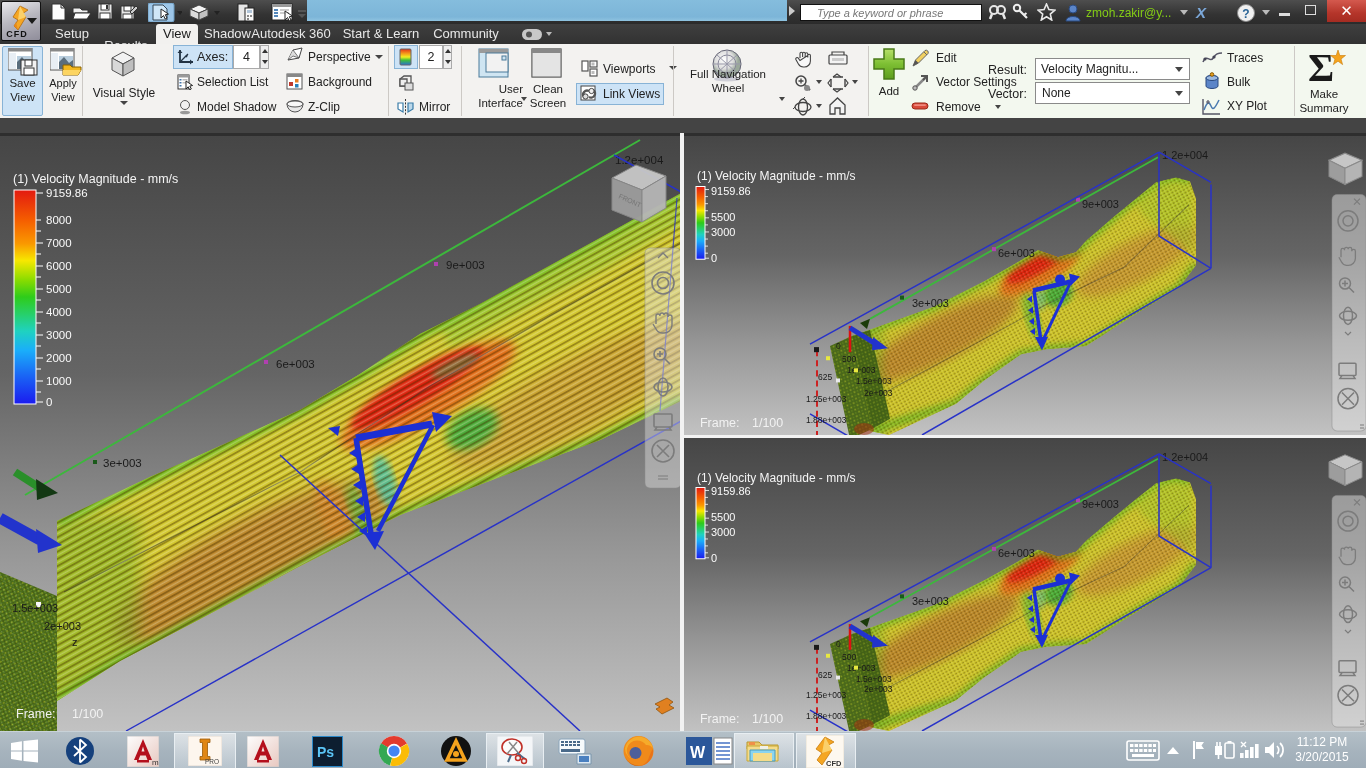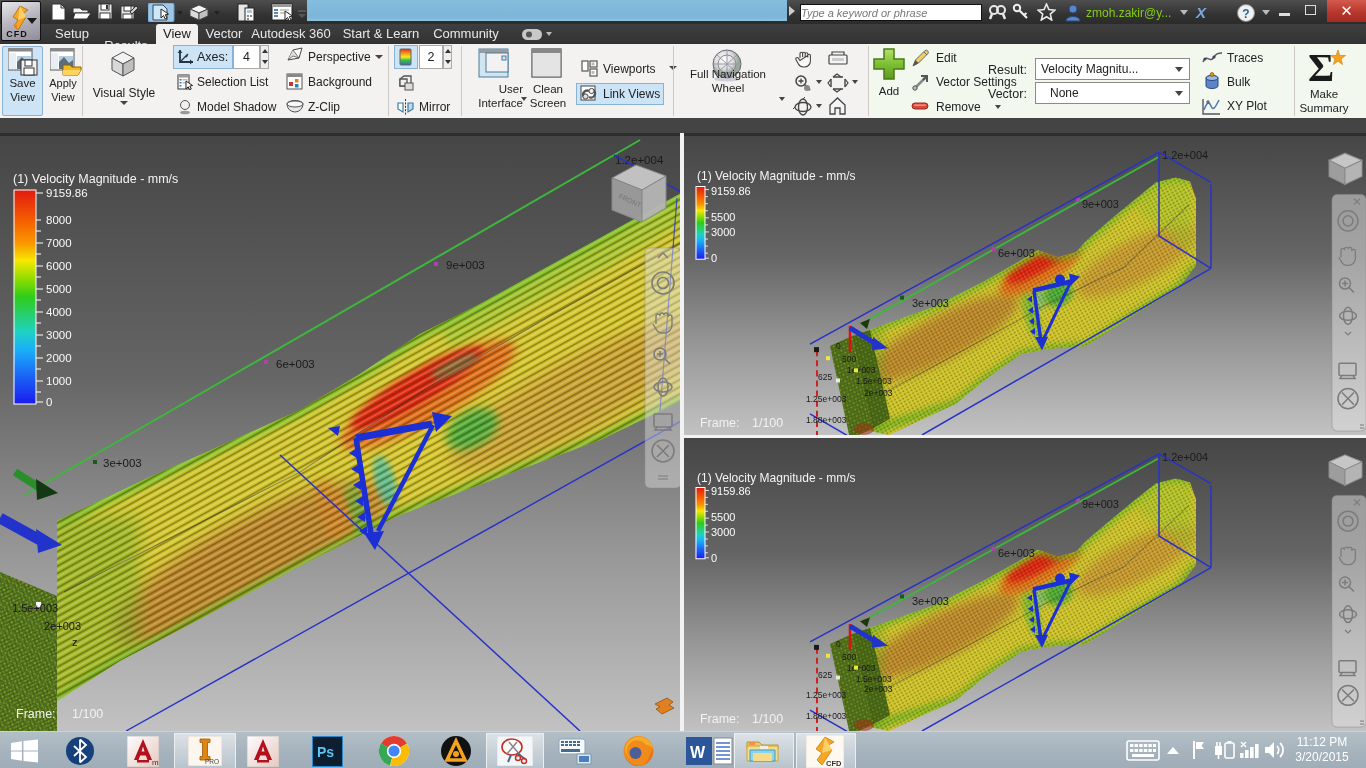--- a/index.html
+++ b/index.html
@@ -13,21 +13,21 @@
 #tabbar { position:absolute; left:0; top:24px; width:1366px; height:20px;
   background:linear-gradient(#3f3f3f,#323232); }
 #bluestrip { position:absolute; left:307px; top:0; width:480px; height:21px;
   background:linear-gradient(#85bddd,#7cb5d8 80%,#8fc3e0); }
 #cfdbtn { position:absolute; left:1px; top:1px; width:40px; height:40px;
   background:linear-gradient(160deg,#e8e8ec,#b9b8c0 45%,#8f8d9a); border:1px solid #111; border-radius:2px; z-index:5;}
 #cfdbtn .cap { position:absolute; left:0; right:8px; bottom:1px; text-align:center; font-size:9px; font-weight:bold; color:#111; letter-spacing:1px;}
 #cfdbtn .arr { position:absolute; right:3px; top:16px; width:0; height:0; border-left:5px solid transparent; border-right:5px solid transparent; border-top:6px solid #1a1a1a;}
 .qicon { position:absolute; top:3px; }
 .ticon { position:absolute; top:3px; }
-#searchbox { position:absolute; left:800px; top:4px; width:182px; height:17px; background:#fff; border:1px solid #111; color:#777; font-style:italic; font-size:11px; padding:1px 0; }
+#searchbox { position:absolute; left:800px; top:4px; width:182px; height:17px; background:#fff; border:1px solid #111; color:#777; font-style:italic; font-size:11px; padding:1px 16px; }
 .winbtn { position:absolute; top:0; height:22px; color:#ddd; text-align:center; }
 #closebtn { left:1327px; width:39px; background:linear-gradient(#d4594e,#b5352a 60%,#a52c22); color:#fff; }
 .tab { position:absolute; top:0; height:20px; line-height:20px; color:#e8e8e8; font-size:13px; text-align:center; }
 .tab.active { background:#f2f1ef; color:#1a1a1a; border-radius:3px 3px 0 0; }
 
 
 #ribbon { position:absolute; left:0; top:44px; width:1366px; height:74px; background:#f3f2f0; }
 #sectrow { position:absolute; left:0; top:118px; width:1366px; height:15px; background:#e8e6e3; font-size:11px; color:#3f3f3f; }
 #sectrow .sl { position:absolute; top:0; height:15px; line-height:14px; text-align:center; border-right:1px solid #cfccc8;}
 #planes-tint { position:absolute; left:869px; top:44px; width:497px; height:74px; background:#f3f8ef; }
@@ -154,21 +154,21 @@
       </div>
     <div class="winbtn" style="left:1298px;width:26px">
         <div class="abs" style="left:7px;top:5px;width:11px;height:10px;border:1.5px solid #ddd;background:transparent"></div>
       </div>
     <div class="winbtn" id="closebtn"><span style="font-size:15px;line-height:22px">✕</span></div>
   </div>
   <div id="tabs">
     <div class="tab" style="left:52px;top:24px;width:40px">Setup</div>
     <div class="tab" style="left:100px;top:36px;width:52px">Results</div>
     <div class="tab active" style="left:156px;top:24px;width:42px">View</div>
-    <div class="tab" style="left:204px;top:24px;width:40px">Vector</div>
+    <div class="tab" style="left:204px;top:24px;width:40px">Shadow</div>
     <div class="tab" style="left:250px;top:24px;width:82px">Autodesk 360</div>
     <div class="tab" style="left:338px;top:24px;width:86px">Start &amp; Learn</div>
     <div class="tab" style="left:428px;top:24px;width:76px">Community</div>
     <svg class="abs" style="left:522px;top:28px" width="30" height="13" viewBox="0 0 30 13">
         <rect x="0" y="1" width="20" height="11" rx="5.5" fill="#c8c8c8"></rect>
         <circle cx="7" cy="6.5" r="3" fill="#555"></circle>
         <path d="M24 4 h6 l-3 4 z" fill="#bbb"></path>
       </svg>
   </div>
 
@@ -392,21 +392,21 @@
     <div class="abs rsmall" style="left:936px;top:74px">Vector Settings</div>
     <svg class="abs" style="left:911px;top:100px" width="19" height="13" viewBox="0 0 19 13">
         <rect x="1" y="3" width="16" height="6" rx="3" fill="#d84a3a" stroke="#9a2a1a"></rect>
         <rect x="3" y="4.2" width="12" height="1.8" rx="1" fill="#f0897d"></rect>
       </svg>
     <div class="abs rsmall" style="left:936px;top:99px">Remove</div>
     <div class="abs" style="left:995px;top:105px;width:0;height:0;border-left:3.5px solid transparent;border-right:3.5px solid transparent;border-top:4px solid #444"></div>
     <div class="abs rsmall" style="left:988px;top:62px;font-size:12.5px">Result:</div>
     <div class="abs" style="left:1035px;top:58px;width:155px;height:22px;background:#fff;border:1px solid #8a8a8a;font-size:12px;line-height:20px;color:#222;padding-left:5px">Velocity Magnitu...<span class="abs" style="right:6px;top:8px;width:0;height:0;border-left:4px solid transparent;border-right:4px solid transparent;border-top:5px solid #444"></span></div>
     <div class="abs rsmall" style="left:988px;top:86px;font-size:12.5px">Vector:</div>
-    <div class="abs" style="left:1035px;top:82px;width:155px;height:22px;background:#fff;border:1px solid #8a8a8a;font-size:12px;line-height:20px;color:#222;padding-left:14px">None<span class="abs" style="right:6px;top:8px;width:0;height:0;border-left:4px solid transparent;border-right:4px solid transparent;border-top:5px solid #444"></span></div>
+    <div class="abs" style="left:1035px;top:82px;width:155px;height:22px;background:#fff;border:1px solid #8a8a8a;font-size:12px;line-height:20px;color:#222;padding-left:6px">None<span class="abs" style="right:6px;top:8px;width:0;height:0;border-left:4px solid transparent;border-right:4px solid transparent;border-top:5px solid #444"></span></div>
     <svg class="abs" style="left:1202px;top:49px" width="21" height="18" viewBox="0 0 21 18">
         <path d="M1 13 c4 -9 7 2 11 -5 c2 -3.5 4 -4 8 -4" fill="none" stroke="#556" stroke-width="1.6"></path>
         <circle cx="3" cy="10" r="1.6" fill="#445"></circle>
         <circle cx="12" cy="8" r="1.6" fill="#445"></circle>
       </svg>
     <div class="abs rsmall" style="left:1227px;top:50px">Traces</div>
     <svg class="abs" style="left:1203px;top:72px" width="18" height="19" viewBox="0 0 18 19">
         <path d="M3 6 a6 2.5 0 0 1 12 0 v8 a6 2.5 0 0 1 -12 0 z" fill="#5b85c8" stroke="#2a4a80"></path>
         <ellipse cx="9" cy="6" rx="6" ry="2.5" fill="#9ab8e0" stroke="#2a4a80"></ellipse>
         <circle cx="9" cy="2.5" r="1.8" fill="#e8a020" stroke="#8a5a00"></circle>

